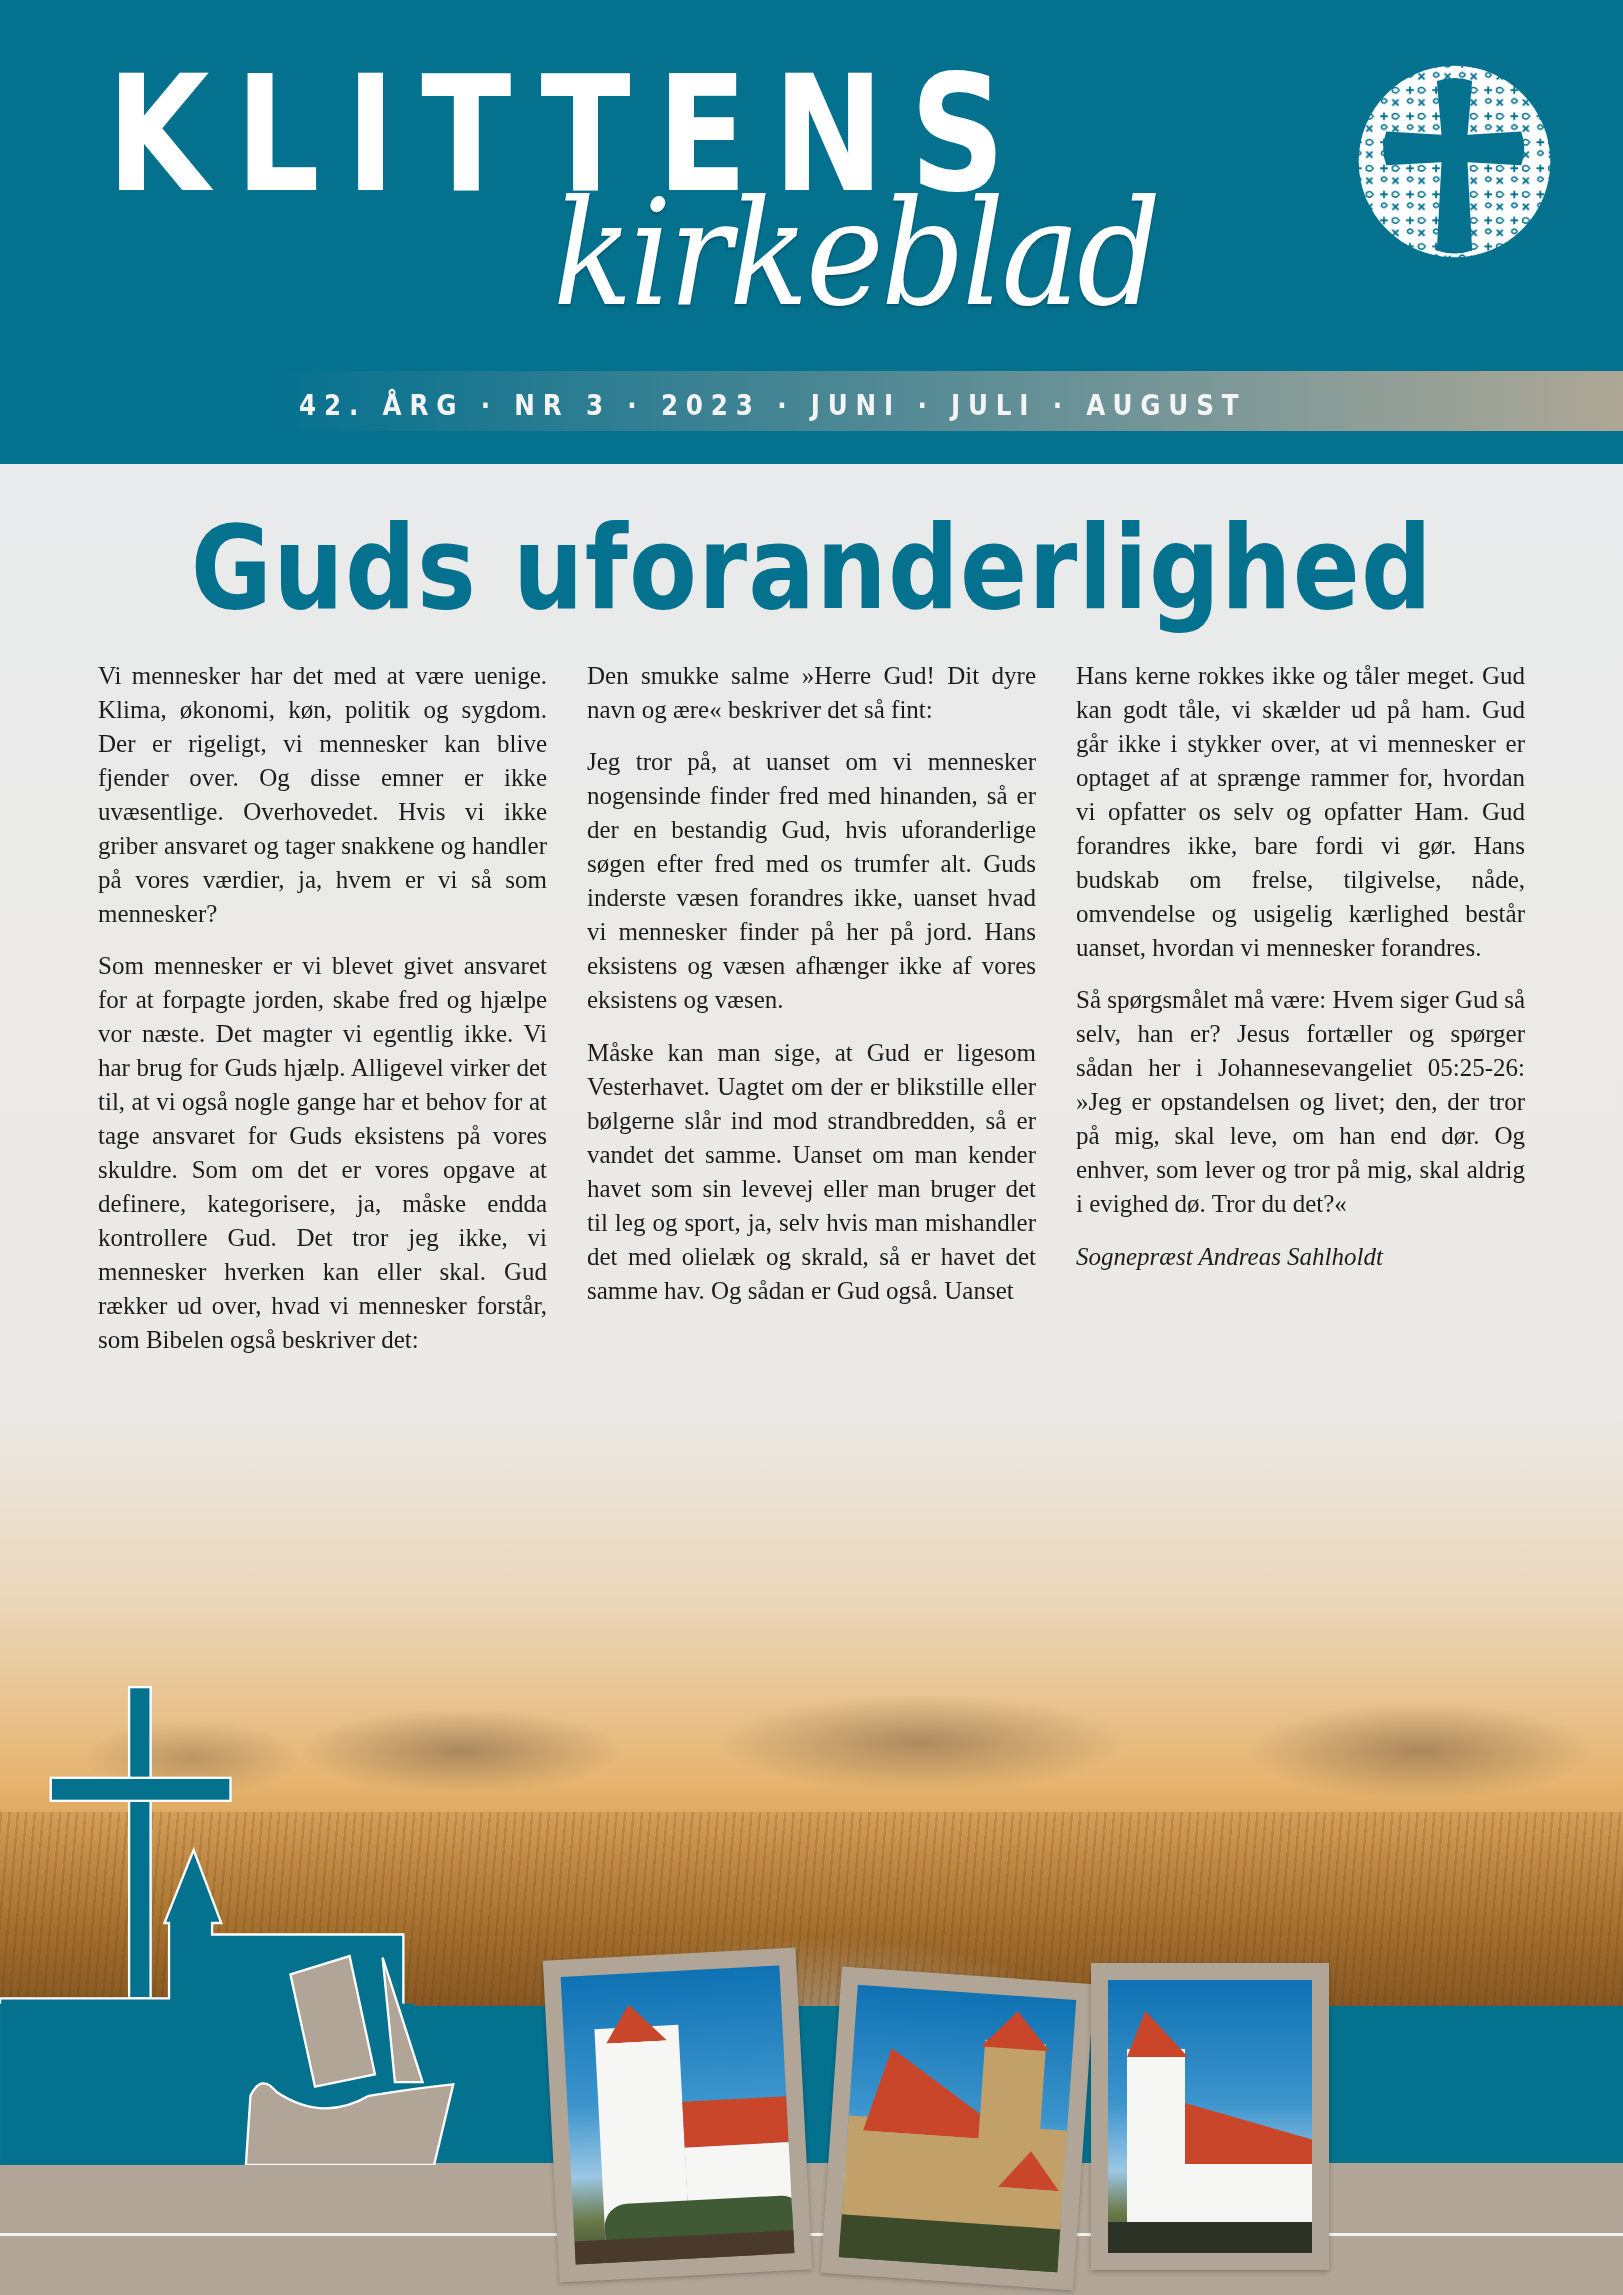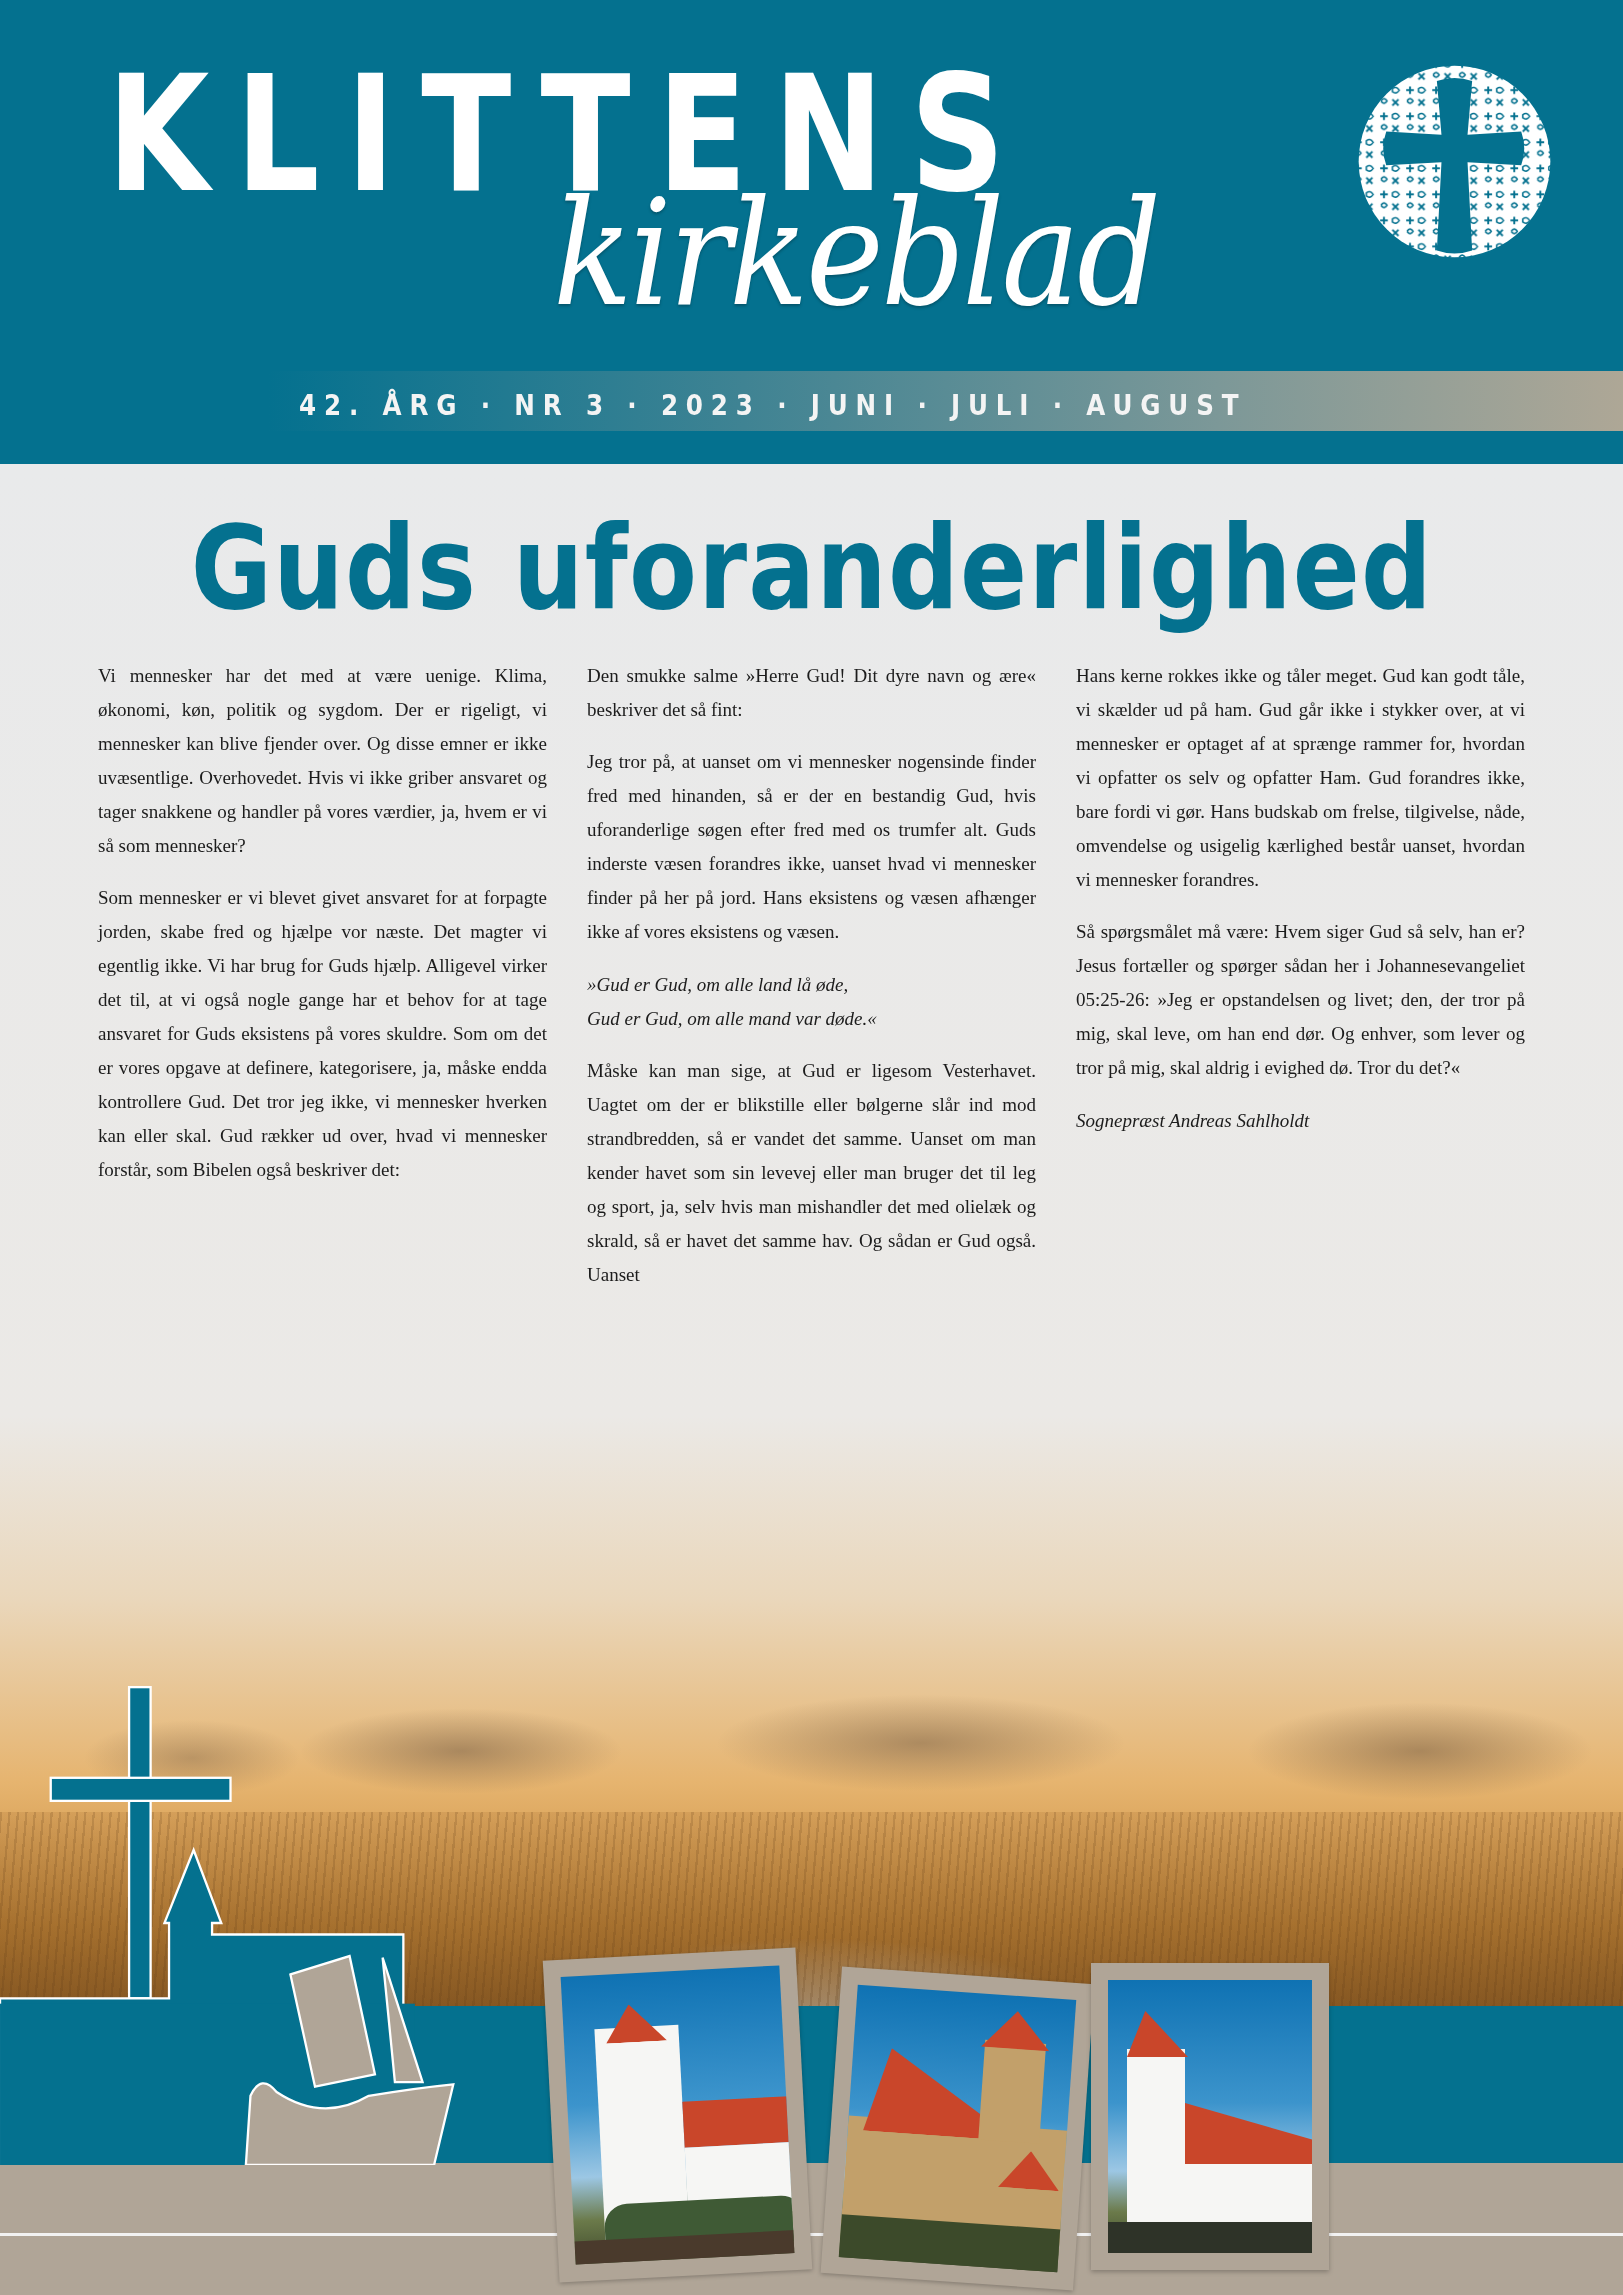--- a/index.html
+++ b/index.html
@@ -17,21 +17,21 @@
       linear-gradient(180deg, #e9eaeb 0%, #ebe9e6 52%, #ead7bb 62%, #e6b46f 72%, #c78a3a 80%, #9a6426 88%, #7a4c1d 100%); }
   .trees { position: absolute; left: 0; top: 1651px; width: 1624px; height: 154px;
     background: radial-gradient(ellipse 230px 61px at 461px 100px, rgba(120,95,70,0.55), rgba(120,95,70,0) 70%),
                 radial-gradient(ellipse 292px 69px at 921px 92px, rgba(115,90,65,0.5), rgba(115,90,65,0) 70%),
                 radial-gradient(ellipse 246px 69px at 1420px 100px, rgba(110,85,60,0.5), rgba(110,85,60,0) 70%),
                 radial-gradient(ellipse 154px 54px at 192px 107px, rgba(120,95,70,0.4), rgba(120,95,70,0) 70%); }
   .grass { position: absolute; left: 0; top: 1812px; width: 1624px; height: 200px;
     background: repeating-linear-gradient(95deg, rgba(90,55,20,0.18) 0 2.3px, rgba(0,0,0,0) 2.3px 8.4px),
                 linear-gradient(180deg, rgba(170,110,45,0.2), rgba(90,55,20,0.5)); }
   .article-title { position: absolute; left: 0; width: 1624px; top: 511px; text-align: center; font-family: "DejaVu Sans", sans-serif; font-weight: bold; font-size: 115px; color: #04718f; letter-spacing: 1.5px; line-height: 1; transform: scaleX(0.86); transform-origin: center top; }
-  .col { position: absolute; top: 659px; width: 449px; font-size: 19px; line-height: 34px; color: #1c1c1c; text-align: justify; hyphens: manual; }
+  .col { position: absolute; top: 659px; width: 449px; font-size: 25px; line-height: 34px; color: #1c1c1c; text-align: justify; hyphens: manual; }
   .col p { margin: 0 0 18.4px 0; }
   .col .it { font-style: italic; }
   .col1 { left: 98px; }
   .col2 { left: 587px; }
   .col3 { left: 1076px; }
   .hymn { font-style: italic; margin: 0 0 18.4px 0; line-height: 34px; text-align: left; }
   .sign { text-align: left; font-style: italic; margin-top: -4.6px; }
   .teal-band { position: absolute; left: 0; top: 2006px; width: 1624px; height: 157px; background: #04718f; }
   .gray-band { position: absolute; left: 0; top: 2163px; width: 1624px; height: 132px; background: #b0a597; }
   .white-line { position: absolute; left: 0; top: 2233px; width: 1624px; height: 3.1px; background: #f2f2f2; }
@@ -73,24 +73,20 @@
 <h1 class="article-title" style="margin:0;">Guds uforanderlighed</h1>
 
 <div class="col col1">
   <p>Vi mennesker har det med at være uenige. Klima, økonomi, køn, politik og sygdom. Der er rigeligt, vi mennesker kan blive fjender over. Og disse emner er ikke uvæsentlige. Overhovedet. Hvis vi ikke griber ansvaret og tager snakkene og handler på vores værdier, ja, hvem er vi så som mennesker?</p>
   <p>Som mennesker er vi blevet givet ansvaret for at forpagte jorden, skabe fred og hjælpe vor næste. Det magter vi egentlig ikke. Vi har brug for Guds hjælp. Alligevel virker det til, at vi også nogle gange har et behov for at tage ansvaret for Guds eksistens på vores skuldre. Som om det er vores opgave at definere, kategorisere, ja, måske endda kontrollere Gud. Det tror jeg ikke, vi mennesker hverken kan eller skal. Gud rækker ud over, hvad vi mennesker forstår, som Bibelen også beskriver det:</p>
 </div>
 
 <div class="col col2">
   <p>Den smukke salme »Herre Gud! Dit dyre navn og ære« beskriver det så fint:</p>
   <p>Jeg tror på, at uanset om vi mennesker nogensinde finder fred med hinanden, så er der en bestandig Gud, hvis uforanderlige søgen efter fred med os trumfer alt. Guds inderste væsen forandres ikke, uanset hvad vi mennesker finder på her på jord. Hans eksistens og væsen afhænger ikke af vores eksistens og væsen.</p>
-  <div class="hymn">
-    <div>»Gud er Gud, om alle land lå øde,</div>
-    <div>Gud er Gud, om alle mand var døde.«</div>
-  </div>
   <p>Måske kan man sige, at Gud er ligesom Vesterhavet. Uagtet om der er blikstille eller bølgerne slår ind mod strandbredden, så er vandet det samme. Uanset om man kender havet som sin levevej eller man bruger det til leg og sport, ja, selv hvis man mishandler det med olielæk og skrald, så er havet det samme hav. Og sådan er Gud også. Uanset</p>
 </div>
 
 <div class="col col3">
   <p>Hans kerne rokkes ikke og tåler meget. Gud kan godt tåle, vi skælder ud på ham. Gud går ikke i stykker over, at vi mennesker er optaget af at sprænge rammer for, hvordan vi opfatter os selv og opfatter Ham. Gud forandres ikke, bare fordi vi gør. Hans budskab om frelse, tilgivelse, nåde, omvendelse og usigelig kærlighed består uanset, hvordan vi mennesker forandres.</p>
   <p>Så spørgsmålet må være: Hvem siger Gud så selv, han er? Jesus fortæller og spørger sådan her i Johannesevangeliet 05:25-26: »Jeg er opstandelsen og livet; den, der tror på mig, skal leve, om han end dør. Og enhver, som lever og tror på mig, skal aldrig i evighed dø. Tror du det?«</p>
   <p class="sign">Sognepræst Andreas Sahlholdt</p>
 </div>
 
 <div class="teal-band"></div>

